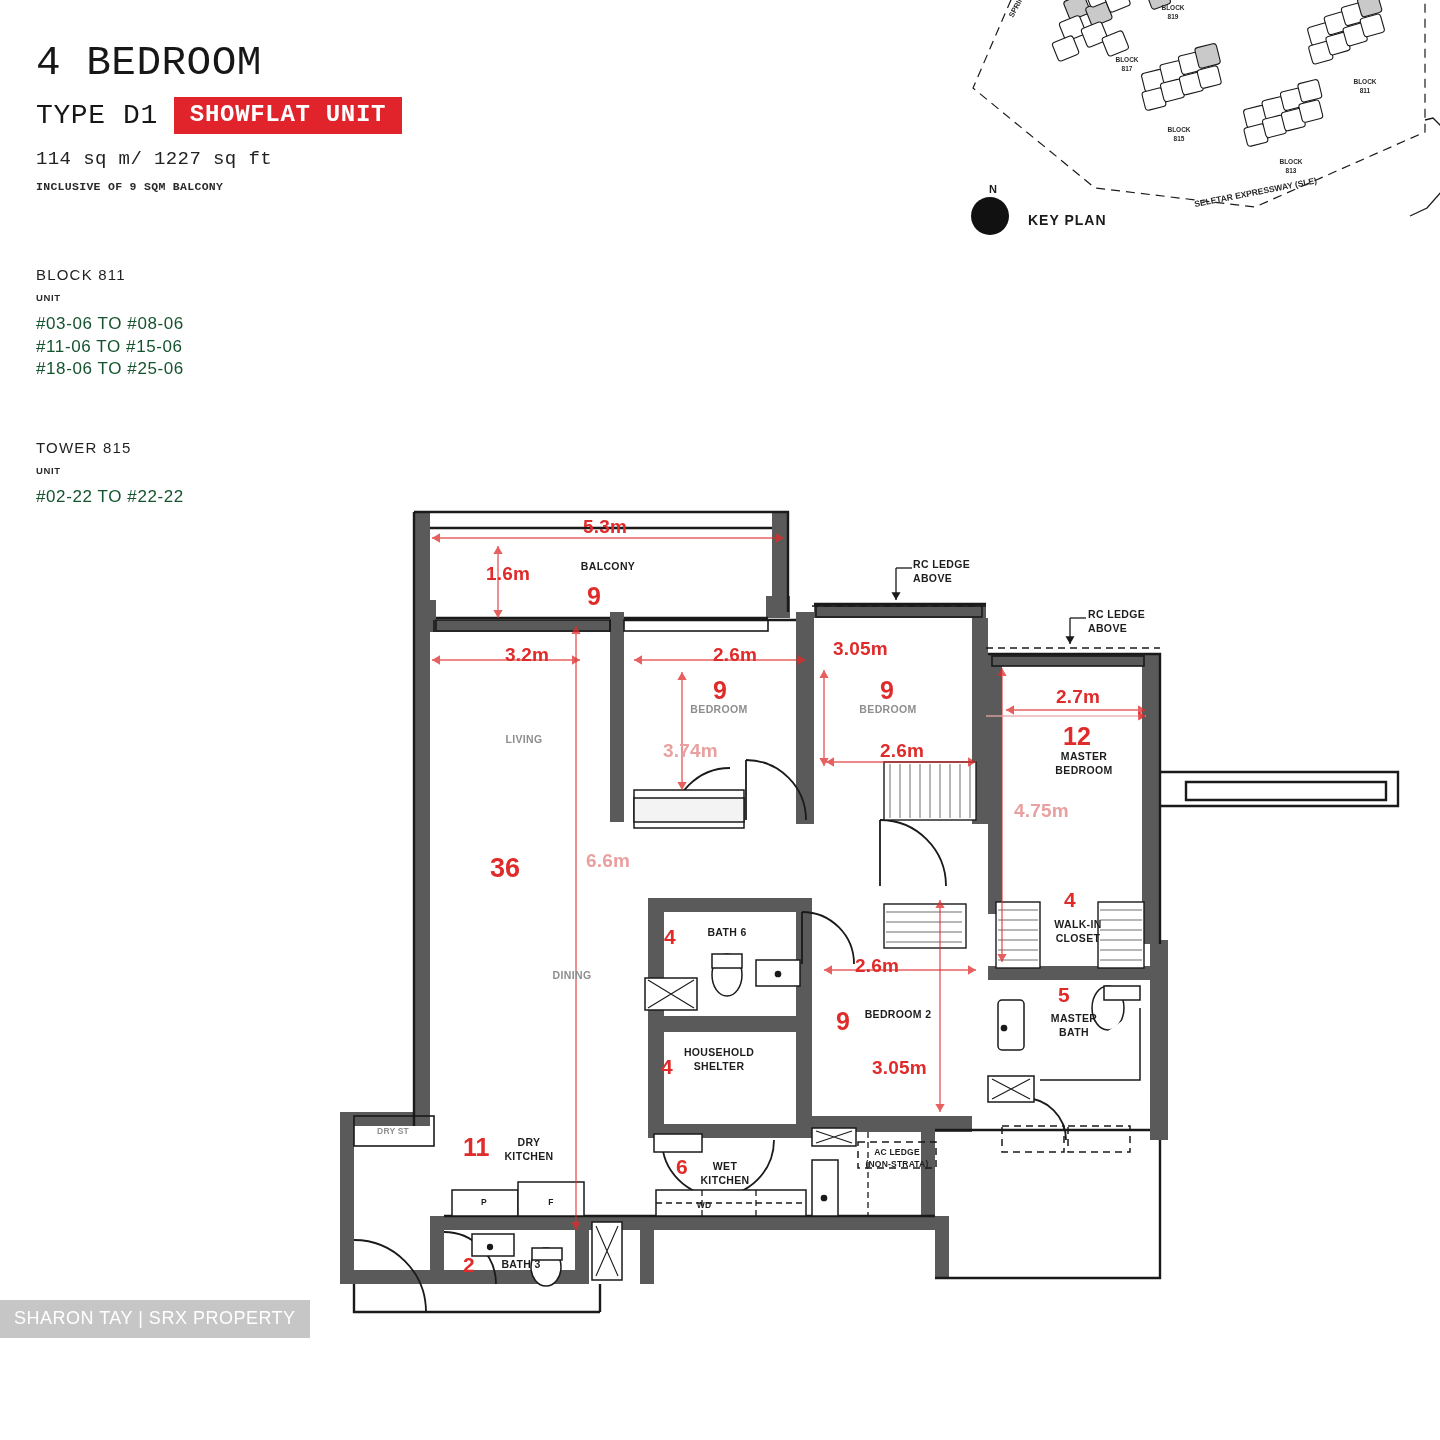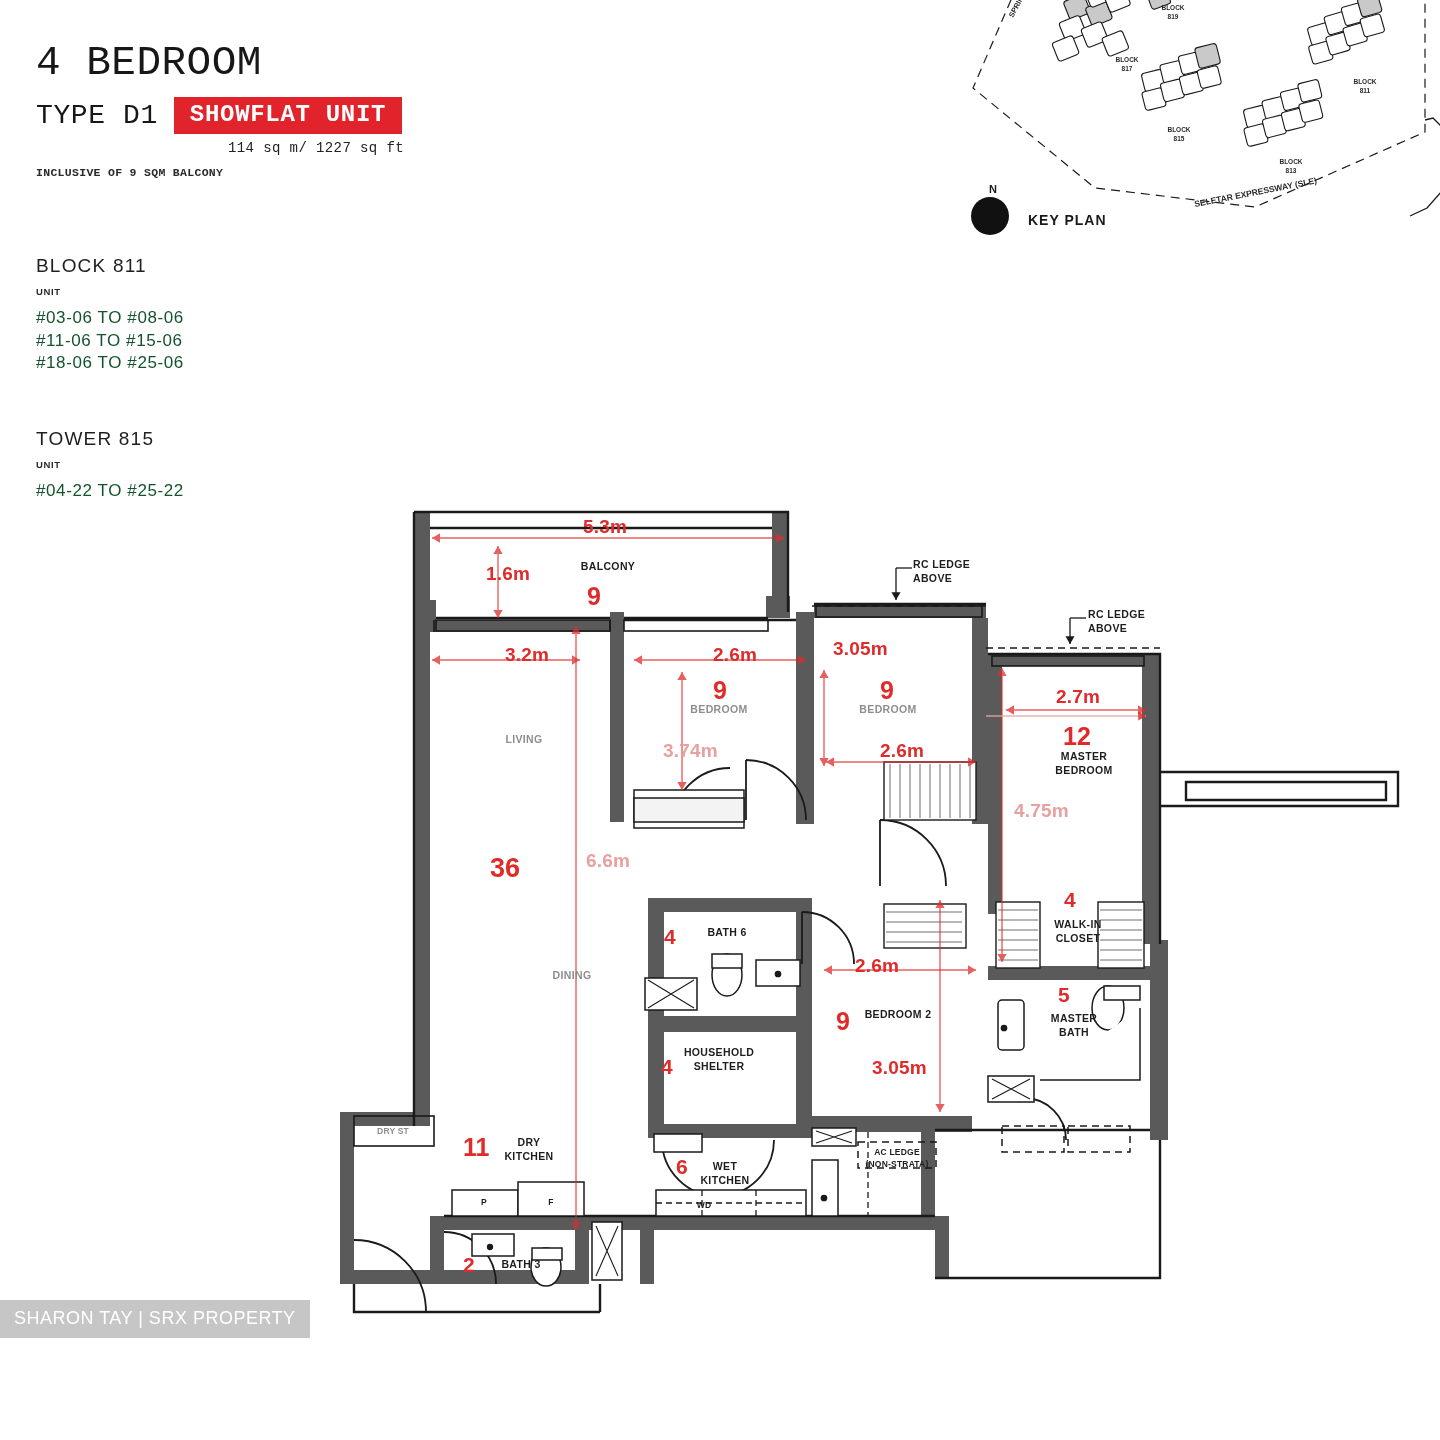--- a/index.html
+++ b/index.html
@@ -21,25 +21,25 @@
     line-height:1.05; color:#171717;
   }
   .hdr-row2 { display:flex; align-items:center; margin-top:12px; gap:16px; }
   .hdr-type { font-size:28px; letter-spacing:0.6px; color:#171717; }
   .badge {
     background:#e1232b; color:#ffffff;
     font-size:24px; font-weight:700; letter-spacing:0.7px;
     padding:6px 16px 7px 16px; line-height:1;
     white-space:nowrap;
   }
-  .hdr-area { margin-top:6px; font-size:14px; letter-spacing:0.4px; color:#222;text-align:center; }
+  .hdr-area { margin-top:14px; font-size:19px; letter-spacing:0.4px; color:#222; }
   .hdr-incl { margin-top:10px; font-size:11.5px; font-weight:700; letter-spacing:0.3px; color:#2a2a2a; }
 
   .blk { position:absolute; left:36px; }
-  .blk-name { font-size:19px; letter-spacing:1.2px; color:#1f1f1f; }
+  .blk-name { font-size:15px; letter-spacing:1.2px; color:#1f1f1f;margin-top:11px; }
   .blk-unit-lbl { font-size:9.5px; font-weight:700; letter-spacing:0.6px; margin-top:9px; color:#2b2b2b; }
   .blk-list { margin-top:10px; }
   .blk-list div { font-size:17px; letter-spacing:0.6px; line-height:1.33; color:#14532d; }
 
   
   .keyplan { position:absolute; left:955px; top:-8px; width:490px; height:250px; }
   .kp-label { position:absolute; left:1028px; top:212px; font-size:14px; font-weight:700; letter-spacing:1px; }
   .kp-n { position:absolute; left:989px; top:183px; font-size:11px; font-weight:700; }
   .kp-dot { position:absolute; left:971px; top:197px; width:38px; height:38px; border-radius:50%; background:#111; }
 
@@ -89,21 +89,21 @@
       <div>#03-06 TO #08-06</div>
       <div>#11-06 TO #15-06</div>
       <div>#18-06 TO #25-06</div>
     </div>
   </div>
 
   <div class="blk" style="top:428px;">
     <div class="blk-name">TOWER 815</div>
     <div class="blk-unit-lbl">UNIT</div>
     <div class="blk-list">
-      <div>#04-22 TO #25-22</div>
+      <div>#02-22 TO #22-22</div>
     </div>
   </div>
 
   <div class="keyplan">
     <svg width="490" height="250" viewBox="0 0 490 250">
       <g stroke="#1a1a1a" fill="none" stroke-width="1.2">
         <path d="M62 -6 L18 96 L140 196 L300 215 L470 140 L470 -6" stroke-dasharray="9 6"></path>
         <path d="M470 128 L478 126 L486 134 L486 200 L472 216 L455 224" stroke-width="1.3"></path>
         <path d="M40 4 L110 -8" stroke-dasharray="7 5"></path>
       </g>

